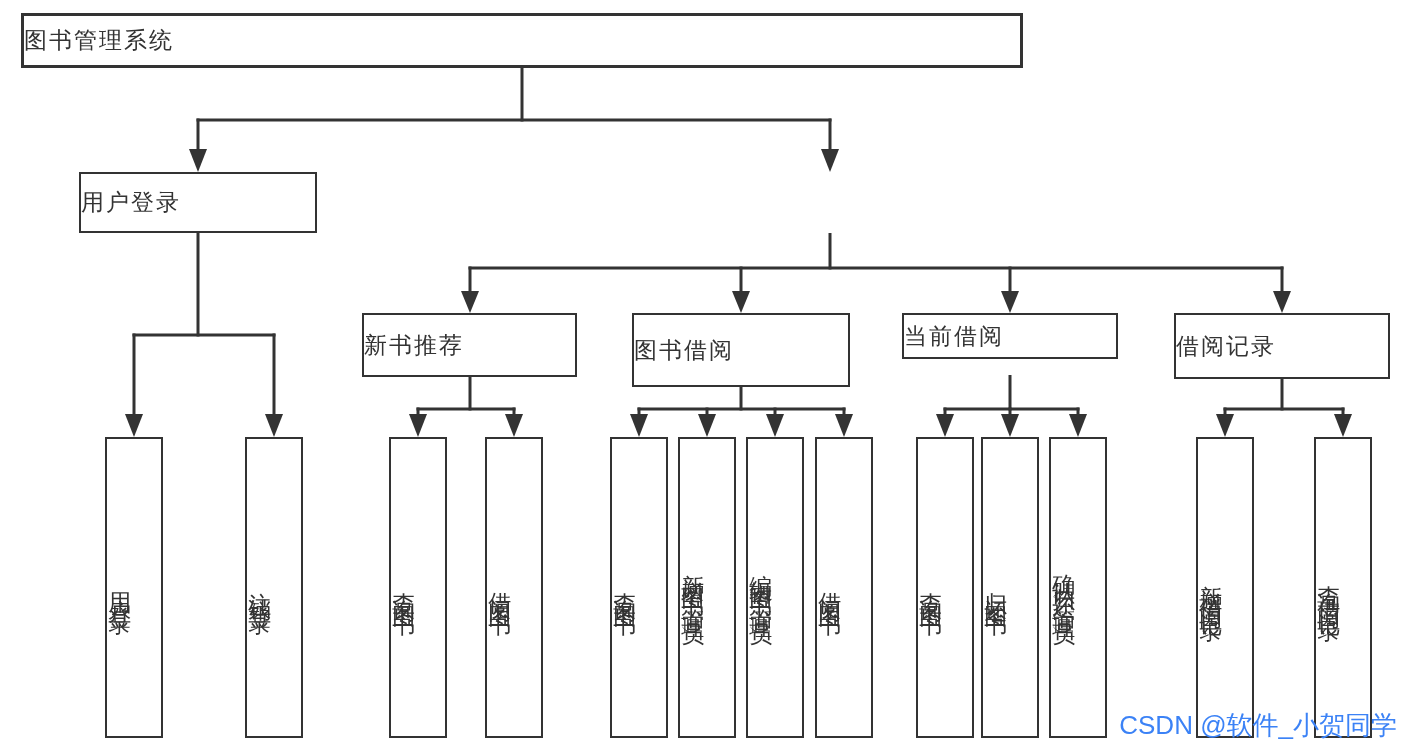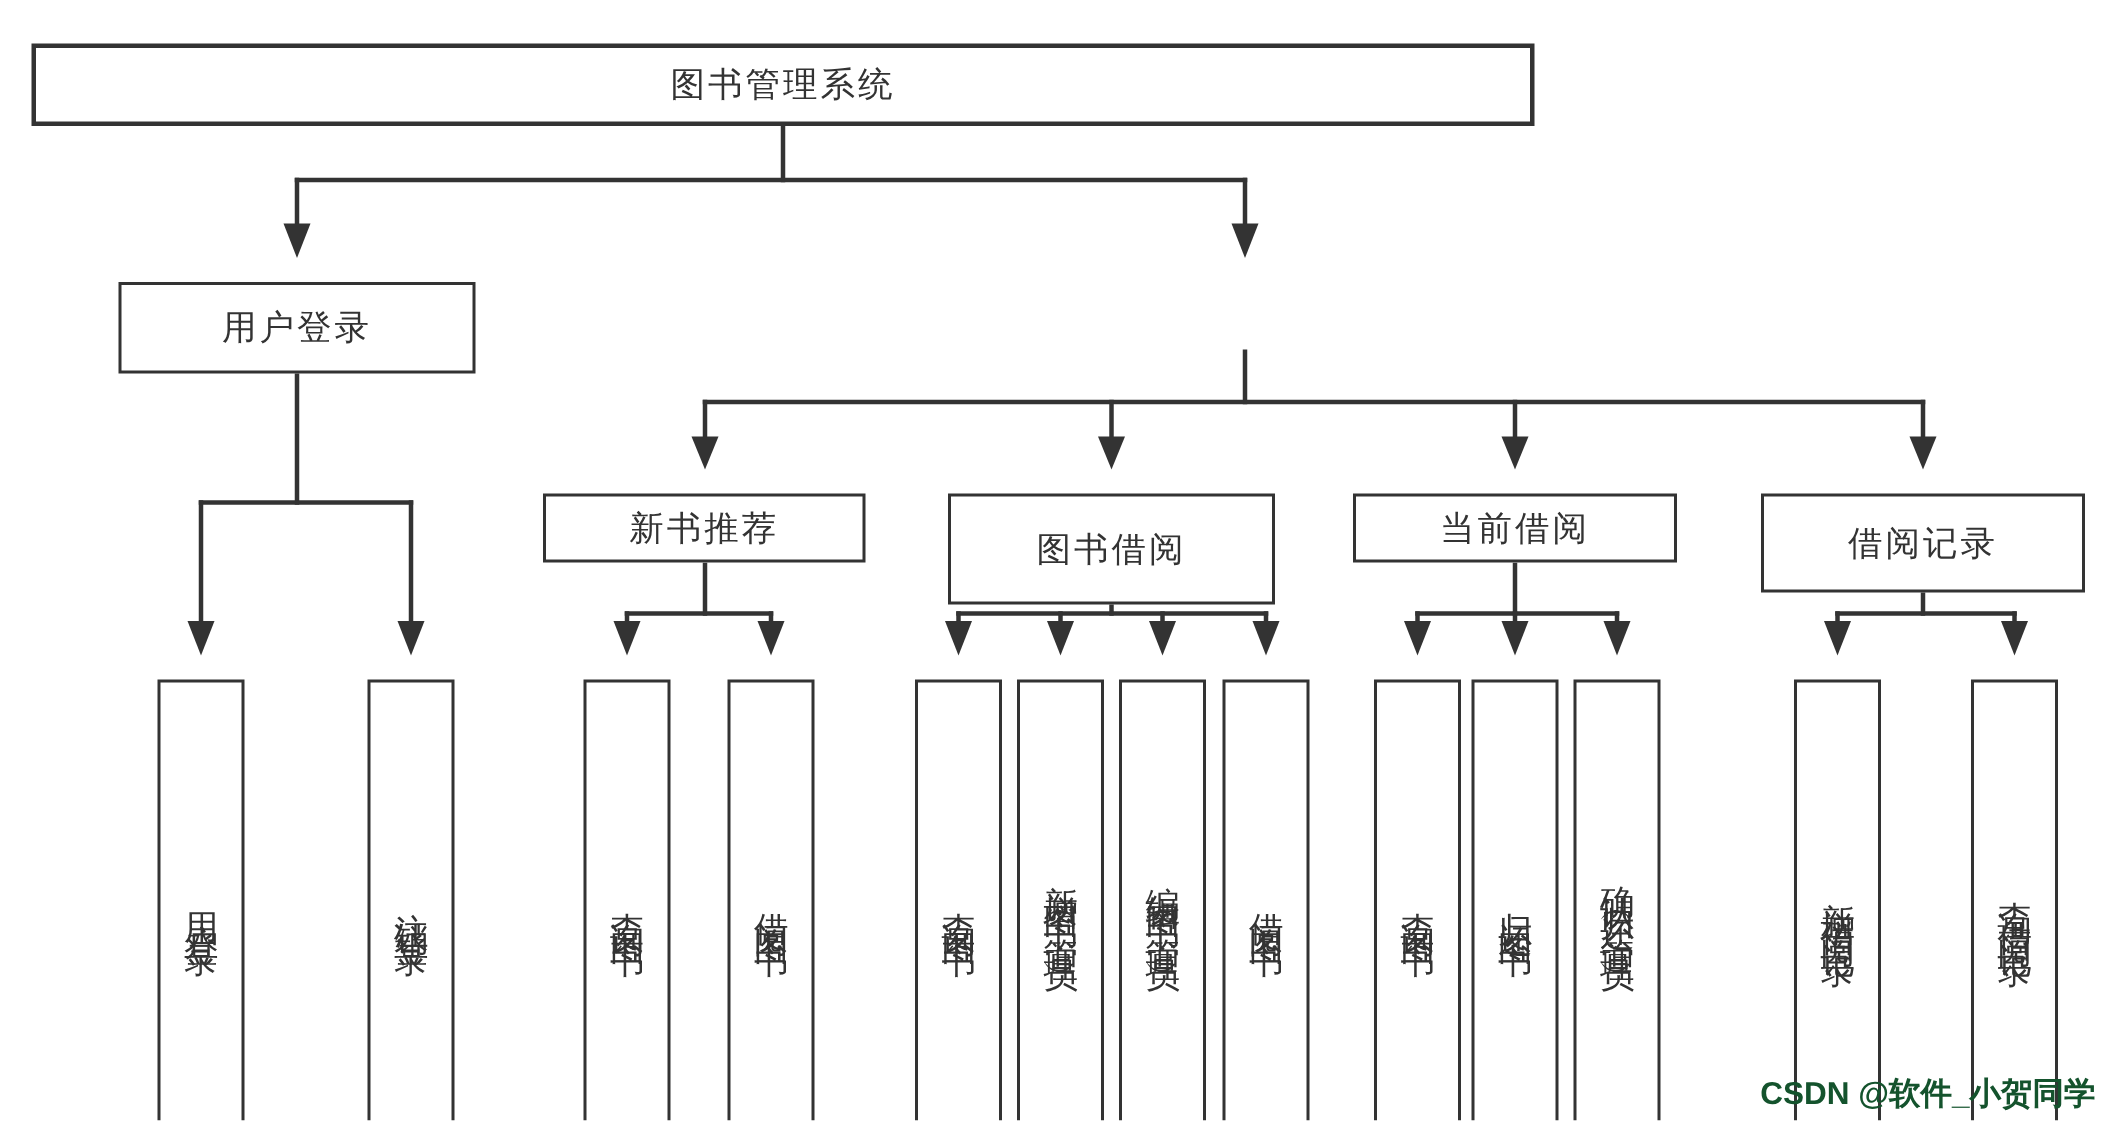--- a/index.html
+++ b/index.html
@@ -32,22 +32,21 @@
     fill: #333333;
     stroke: none;
   }
   .node {
     position: absolute;
     box-sizing: border-box;
     background: #ffffff;
     border: 2.5px solid #333333;
     display: flex;
     align-items: center;
-    justify-content: center;
-    margin-top: 16px;
+    justify-content: flex-start;
   }
   .node.root {
     border-width: 3px;
   }
   .hlabel {
     font-size: 23px;
     letter-spacing: 2px;
     color: #333333;
     white-space: nowrap;
   }
@@ -60,25 +59,24 @@
     font-size: 23px;
     line-height: 1.1;
     letter-spacing: 7px;
     color: #333333;
     white-space: nowrap;
   }
   .watermark {
     position: absolute;
     right: 8px;
     bottom: 4px;
-    font-size: 21px;
-    color: #14532d;
+    font-size: 26px;
+    color: #3b82f6;
     white-space: nowrap;
     z-index: 5;
-    font-weight: bold;
   }
 </style>
 </head>
 <body>
 
 <div class="canvas">
 
   <svg class="connectors" viewBox="0 0 1405 747" xmlns="http://www.w3.org/2000/svg">
 
     <g>
@@ -156,21 +154,21 @@
   </svg>
 
   <div class="node root" style="left:21px; top:13px; width:1002px; height:55px;">
     <span class="hlabel">图书管理系统</span>
   </div>
 
   <div class="node" style="left:79px; top:172px; width:238px; height:61px;">
     <span class="hlabel">用户登录</span>
   </div>
 
-  <div class="node" style="left:362px; top:313px; width:215px; height:46px;">
+  <div class="node" style="left:362px; top:313px; width:215px; height:64px;">
     <span class="hlabel">新书推荐</span>
   </div>
   <div class="node" style="left:632px; top:313px; width:218px; height:74px;">
     <span class="hlabel">图书借阅</span>
   </div>
   <div class="node" style="left:902px; top:313px; width:216px; height:46px;">
     <span class="hlabel">当前借阅</span>
   </div>
   <div class="node" style="left:1174px; top:313px; width:216px; height:66px;">
     <span class="hlabel">借阅记录</span>

